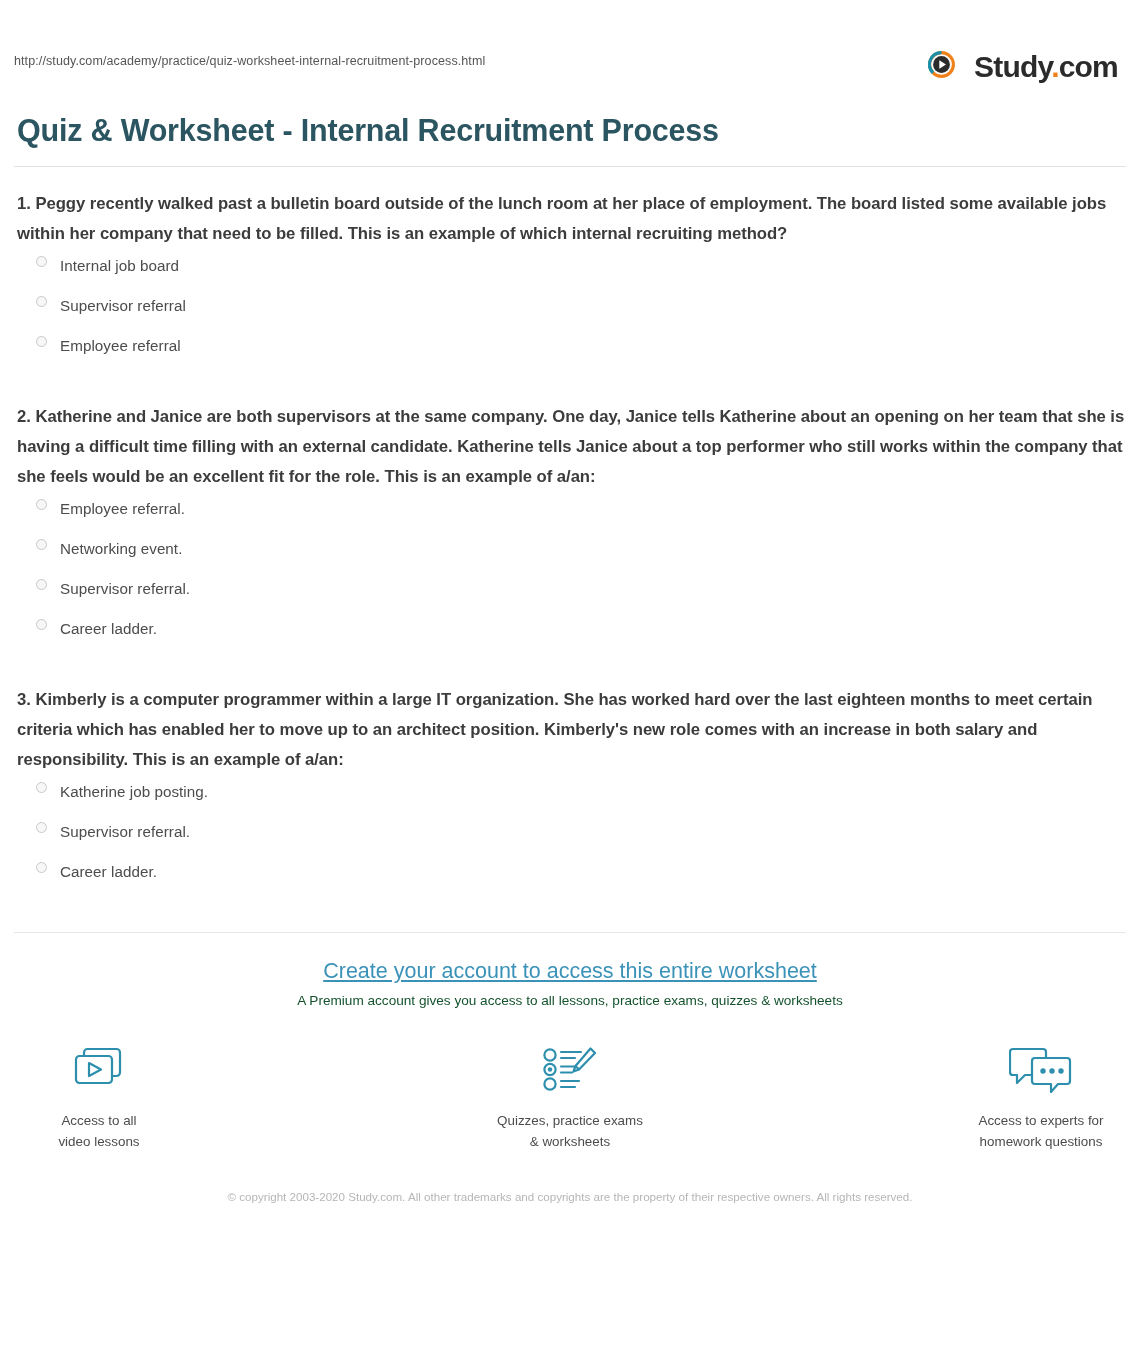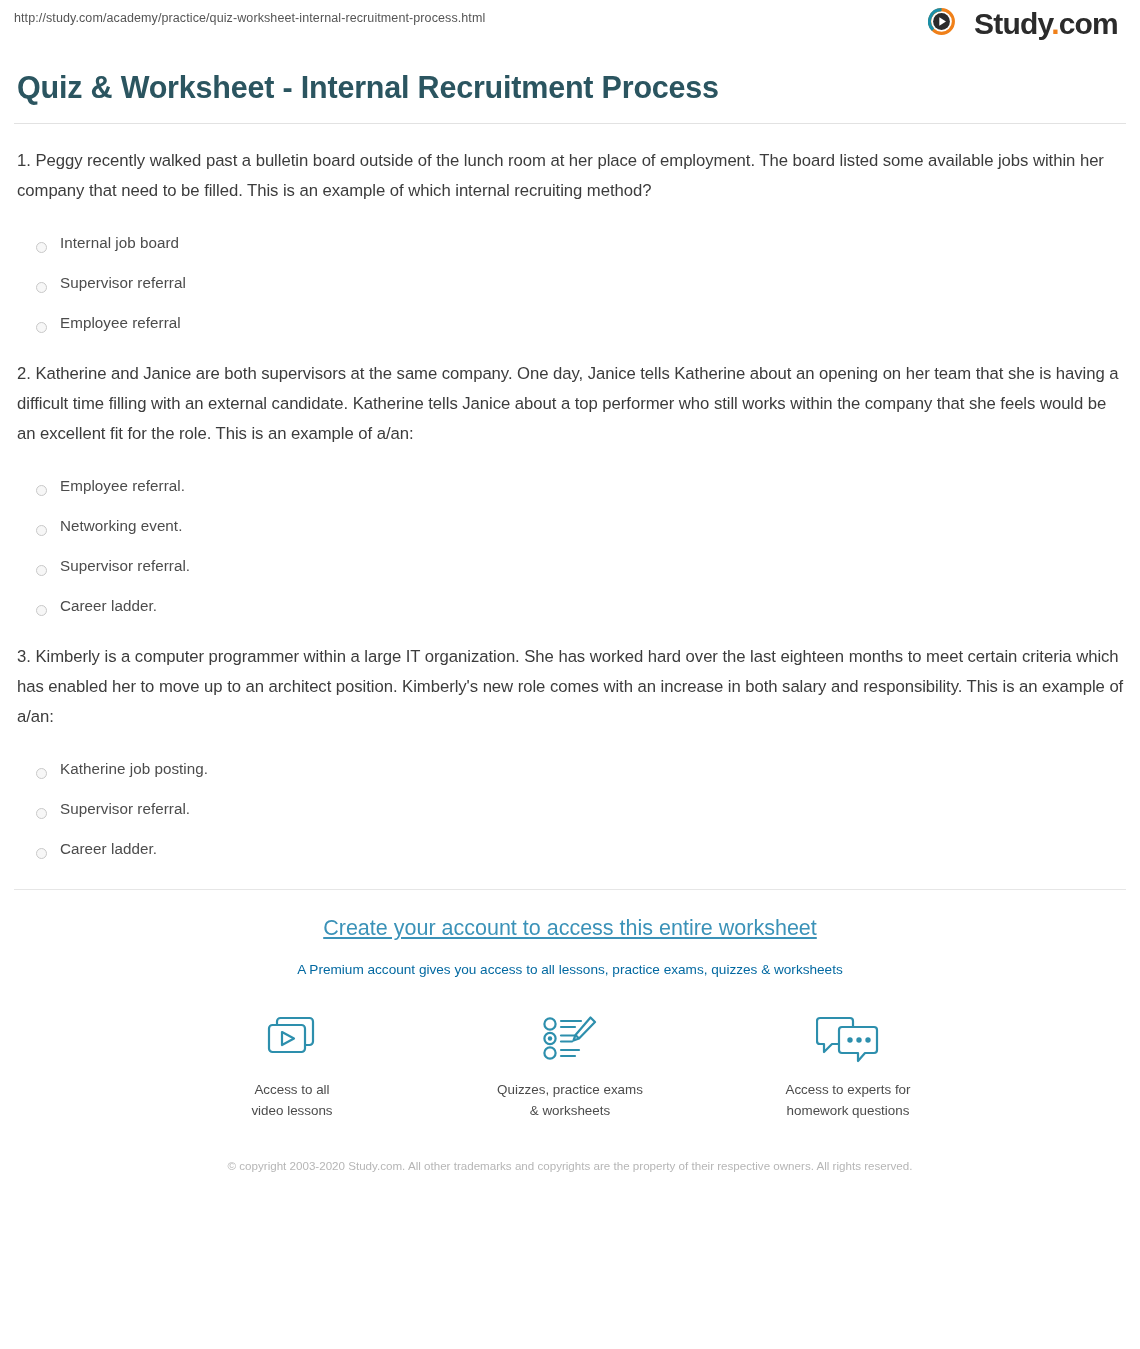--- a/index.html
+++ b/index.html
@@ -24,20 +24,21 @@
     position: relative;
   }
 
   
   .top-bar {
     height: 48px;
     display: flex;
     align-items: flex-start;
     justify-content: space-between;
     padding-top: 11px;
+    margin-top: 43px;
   }
   .url-text {
     font-size: 12.5px;
     color: #555555;
     letter-spacing: 0.1px;
     white-space: nowrap;
     line-height: 14px;
   }
   .brand-logo {
     display: flex;
@@ -70,31 +71,31 @@
     border-top: 1px solid #e2e2e2;
     margin: 17px 0 0 0;
     height: 0;
   }
 
   
   .questions { margin-top: 22px; }
   .question-block { margin-bottom: 8px; }
   .question-text {
     font-size: 16.7px;
-    font-weight: normal;
+    font-weight: bold;
     color: #3c3c3c;
     line-height: 30px;
     letter-spacing: -0.05px;
     margin: 0 0 7px 3px;
     max-width: 1112px;
   }
   .options { margin: 0; padding: 0; list-style: none; }
   .option-row {
     display: flex;
-    align-items: flex-end;
+    align-items: flex-start;
     height: 40px;
     padding-left: 22px;
   }
   .radio-dot {
     width: 11px;
     height: 11px;
     border-radius: 50%;
     border: 1px solid #c9c9c9;
     background: #f7f7f7;
     flex: 0 0 auto;
@@ -121,27 +122,27 @@
   .cta-heading {
     font-size: 21.5px;
     color: #3b92b8;
     font-weight: normal;
     margin: 0;
     line-height: 26px;
     text-decoration: underline;
   }
   .cta-sub {
     font-size: 13.6px;
-    color: #0369a1;
-    margin: 20px 0 0 0;
+    color: #14532d;
+    margin: 8px 0 0 0;
     line-height: 18px;
   }
   .feature-row {
     display: flex;
-    justify-content: center;
+    justify-content: space-between;
     align-items: flex-start;
     gap: 108px;
     margin-top: 30px;
   }
   .feature {
     width: 170px;
     text-align: center;
   }
   .feature-icon {
     height: 60px;

